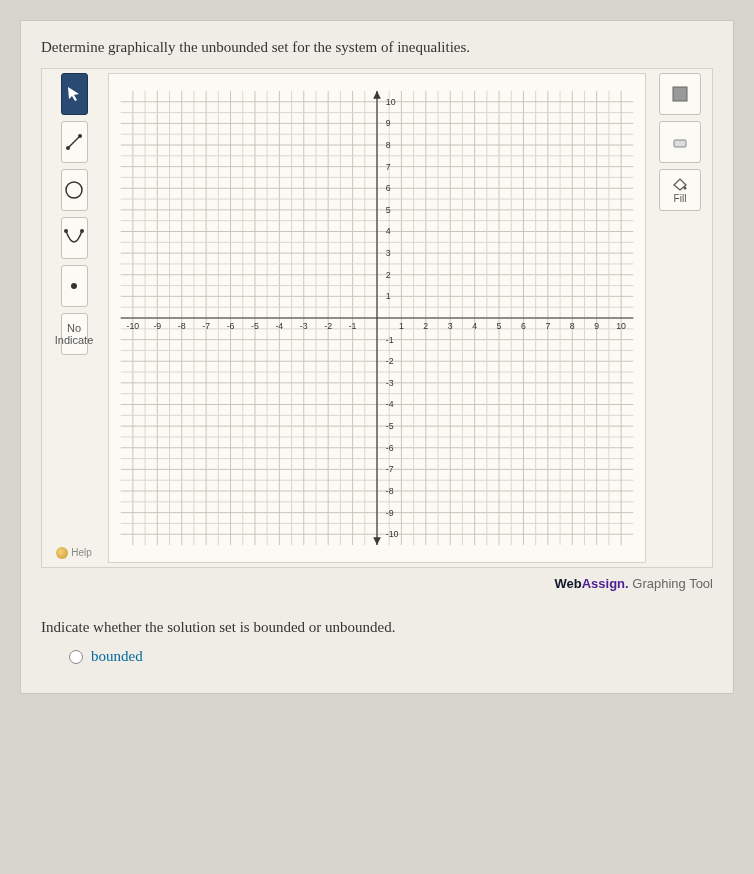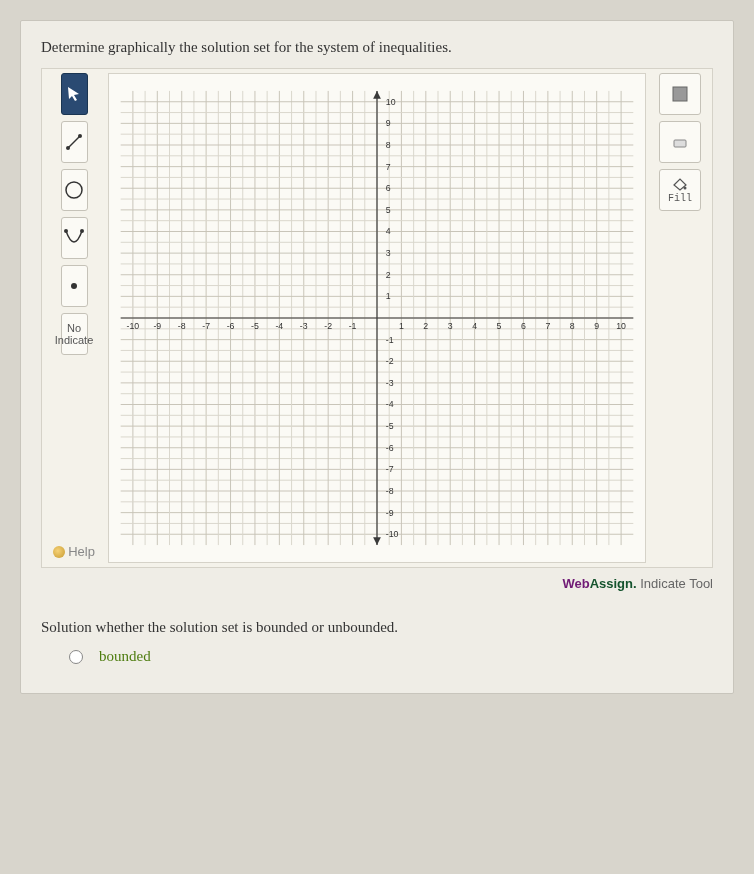--- a/index.html
+++ b/index.html
@@ -64,25 +64,25 @@
     .tool.text {
       font-size: 11px;
       font-family: Arial, sans-serif;
       color: #555;
       line-height: 1.1;
       text-align: center;
       flex-direction: column;
     }
     .help-link {
       margin-top: auto;
-      font-size: 13px;
+      font-size: 10px;
       color: #888;
       font-family: Arial, sans-serif;
       display: flex;
-      align-items: center;
+      align-items: flex-start;
       gap: 3px;
       padding: 4px 0;
     }
     .help-link .bulb {
       width: 12px; height: 12px; border-radius: 50%;
       background: radial-gradient(circle at 40% 40%, #f6d278, #c79a2e);
       display: inline-block;
     }
     .graph-area {
       flex: 1;
@@ -103,70 +103,70 @@
       height: 42px;
       background: #fbfaf5;
       border: 1px solid #c5c2b8;
       border-radius: 3px;
       display: flex;
       flex-direction: column;
       align-items: center;
       justify-content: center;
       color: #555;
       font-size: 10px;
-      font-family: Liberation Mono, monospace;
+      font-family: Liberation Sans, sans-serif;
       cursor: pointer;
       gap: 2px;
     }
     svg.grid { width: 100%; height: 100%; display: block; }
     .grid line.minor { stroke: #d9d6cc; stroke-width: 1; }
     .grid line.major { stroke: #c7c3b7; stroke-width: 1; }
     .grid line.axis { stroke: #3a3a3a; stroke-width: 1.2; }
     .grid text { font-size: 9px; fill: #333; font-family: Arial, sans-serif; }
     .footer-brand {
       text-align: right;
       font-family: Arial, sans-serif;
       font-size: 13px;
       color: #666;
       margin-top: 8px;
     }
-    .footer-brand .wa-w { font-weight: bold; color: #701a75; }
-    .footer-brand .wa-a { font-weight: bold; color: #14532d; }
+    .footer-brand .wa-w { font-weight: bold; color: #0f172a; }
+    .footer-brand .wa-a { font-weight: bold; color: #4c1d95; }
     .question2 {
       margin-top: 28px;
       font-size: 15px;
       color: #333;
     }
     .radio-group {
       margin-top: 12px;
       margin-left: 28px;
     }
     .radio-row {
       display: flex;
       align-items: center;
-      gap: 16px;
+      gap: 8px;
       margin-bottom: 10px;
       font-size: 15px;
-      color: #4d7c0f;
+      color: #0369a1;
     }
     .radio-circle {
       width: 14px;
       height: 14px;
       border: 1.5px solid #888;
       border-radius: 50%;
       background: #fff;
       cursor: pointer;
     }
   </style>
 </head>
 <body>
 
 <div class="card">
 
-  <p class="prompt">Determine graphically the solution set for the system of inequalities.</p>
+  <p class="prompt">Determine graphically the unbounded set for the system of inequalities.</p>
 
 
   <div class="graph-wrap">
 
     <div class="toolbar-left">
       <div class="tool selected">
         <svg width="16" height="16" viewBox="0 0 16 16">
             <path d="M2 1 L13 8 L8 9 L11 14 L9 15 L6 10 L3 13 Z" fill="#fff"></path>
           </svg>
       </div>
@@ -352,24 +352,24 @@
             <path d="M2 8 L8 2 L14 8 L8 13 Z" fill="none" stroke="#555" stroke-width="1.2"></path>
             <circle cx="13" cy="11" r="1.5" fill="#555"></circle>
           </svg>
         <span>Fill</span>
       </div>
     </div>
 
   </div>
 
   <div class="footer-brand">
-    <span class="wa-w">Web</span><span class="wa-a">Assign.</span><span> Indicate Tool</span>
+    <span class="wa-w">Web</span><span class="wa-a">Assign.</span><span> Graphing Tool</span>
   </div>
 
-  <p class="question2">Solution whether the solution set is bounded or unbounded.</p>
+  <p class="question2">Indicate whether the solution set is bounded or unbounded.</p>
 
   <div class="radio-group">
     <div class="radio-row">
       <span class="radio-circle"></span>
       <span>bounded</span>
     </div>
   </div>
 
 </div>
 

